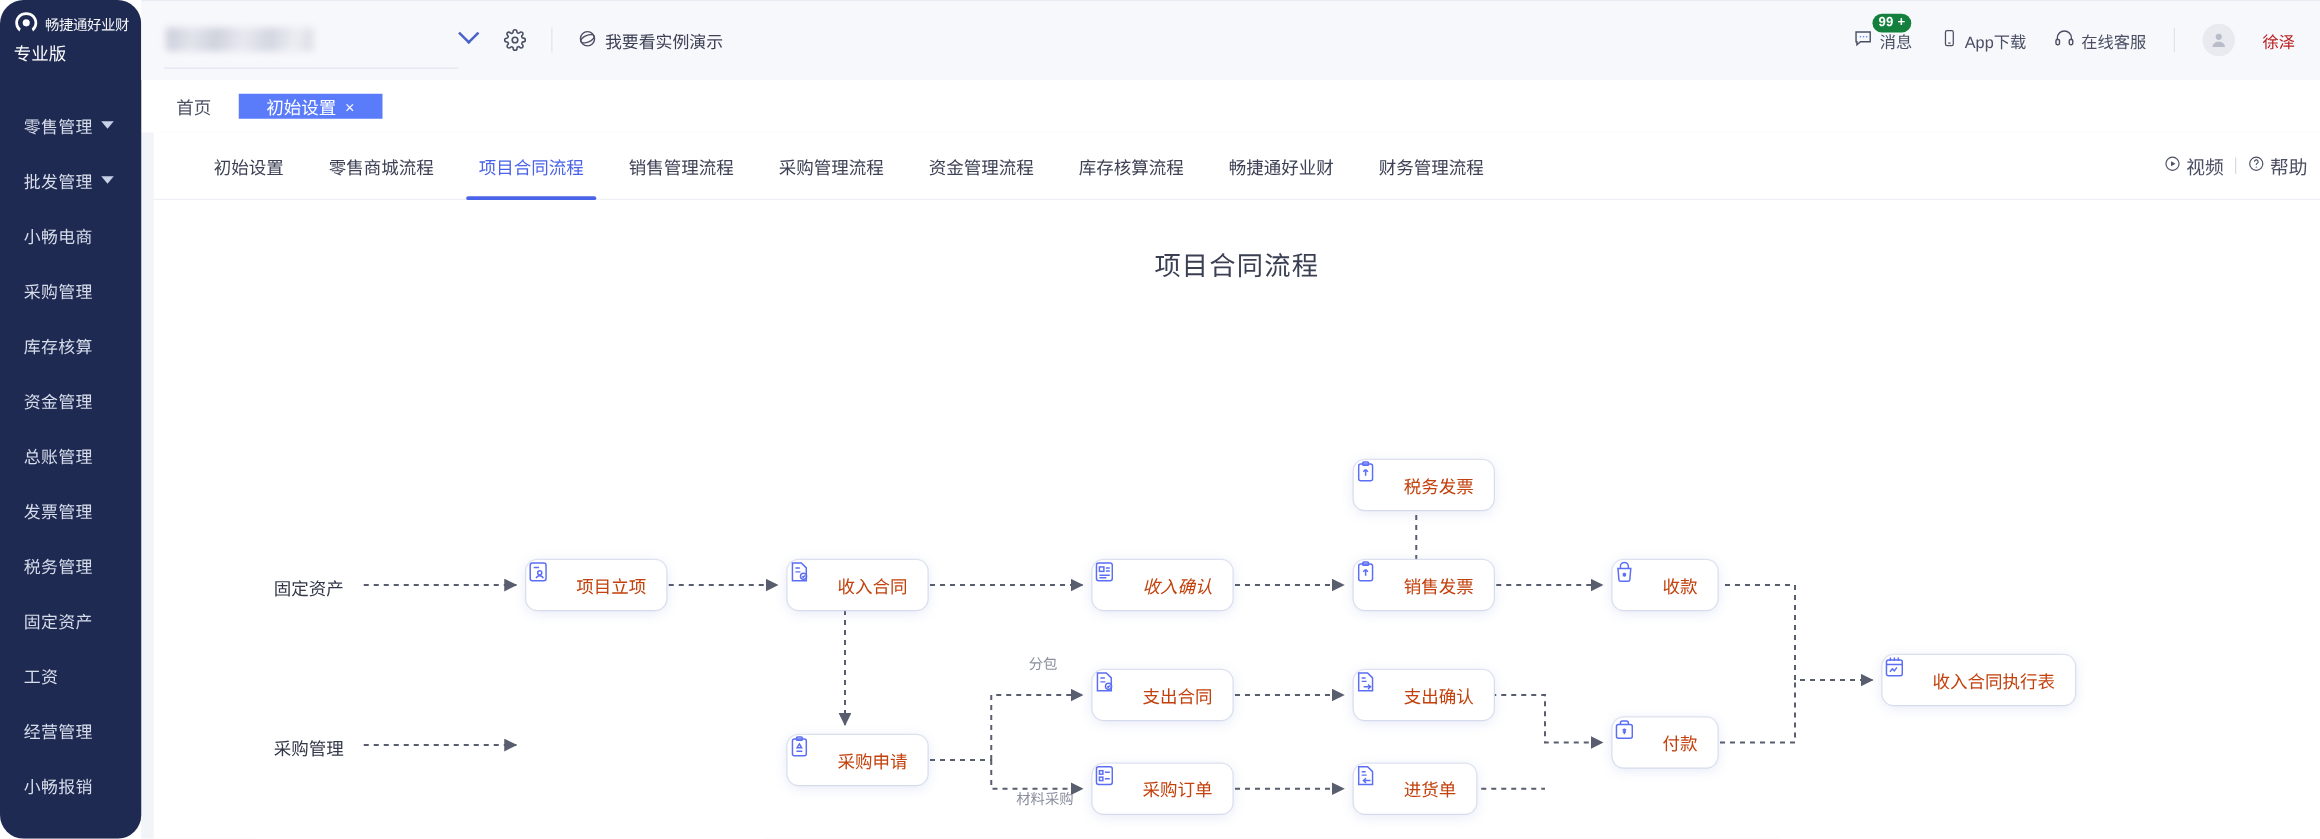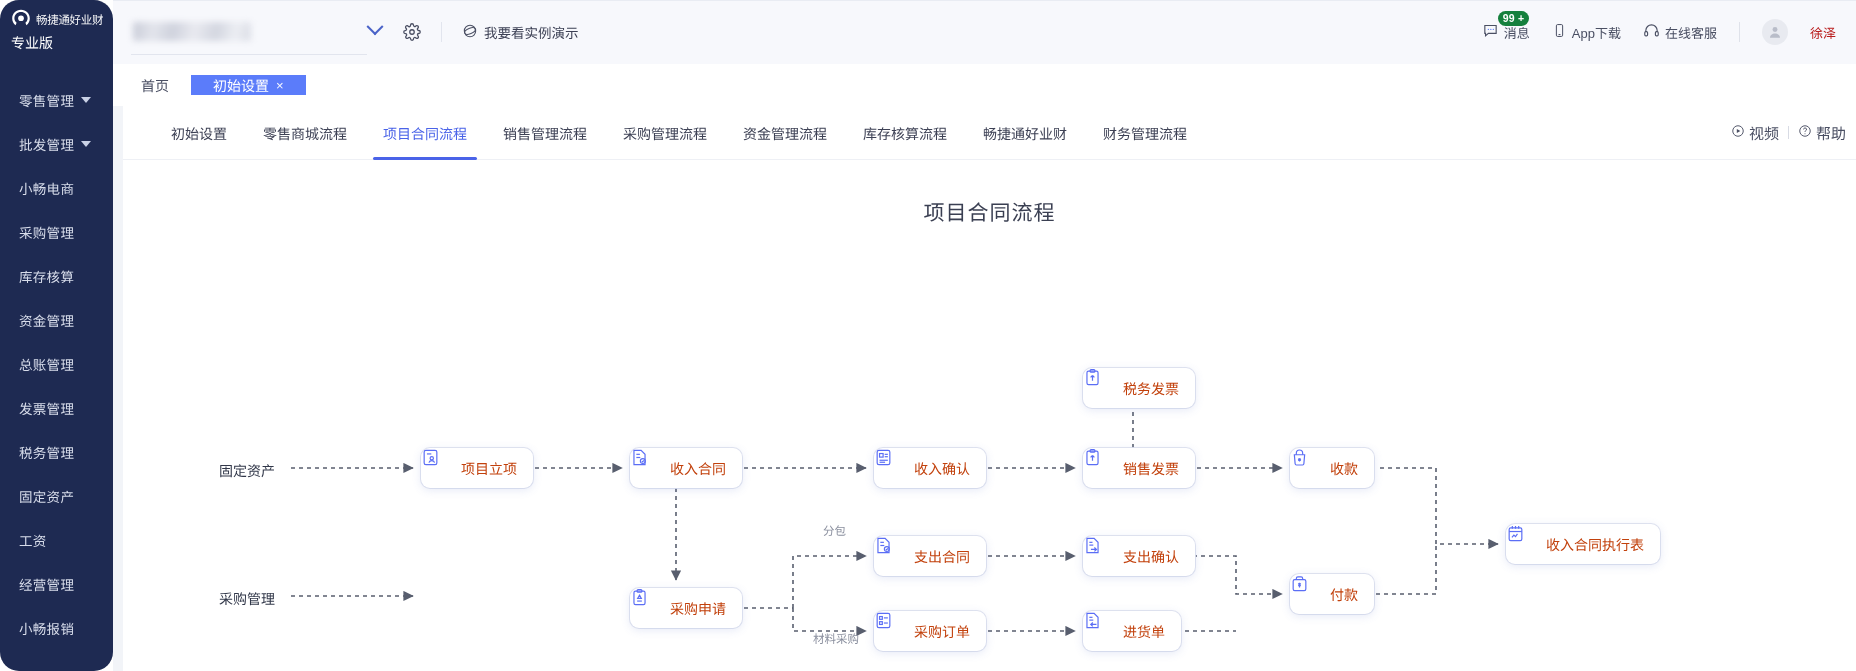--- a/index.html
+++ b/index.html
@@ -492,21 +492,21 @@
                   <svg width="19" height="19" viewBox="0 0 24 24" fill="none" stroke="#5b6ef5" stroke-width="1.5">
                     <path d="M5 3h9l5 5v13H5z"></path>
                     <line x1="8" y1="8" x2="12.5" y2="8"></line>
                     <line x1="8" y1="12" x2="13" y2="12"></line>
                     <circle cx="16.2" cy="16.5" r="3.1"></circle>
                     <path d="M15 16.5l.9 1 1.6-1.8"></path>
                   </svg>
                 </span>
                 <span>收入合同</span>
               </div>
-              <div class="node" style="left: 751px; top: 246px;">
+              <div class="node" style="left: 751px; top: 246px; font-style: italic;">
                 <span class="ic">
                   <svg width="19" height="19" viewBox="0 0 24 24" fill="none" stroke="#5b6ef5" stroke-width="1.5">
                     <rect x="4" y="3" width="16" height="18" rx="2.2"></rect>
                     <rect x="7" y="7" width="4.5" height="4.5"></rect>
                     <line x1="13.5" y1="8" x2="17.5" y2="8"></line>
                     <line x1="13.5" y1="11" x2="17.5" y2="11"></line>
                     <line x1="7" y1="15.5" x2="17.5" y2="15.5"></line>
                     <line x1="7" y1="18" x2="14" y2="18"></line>
                   </svg>
                 </span>

